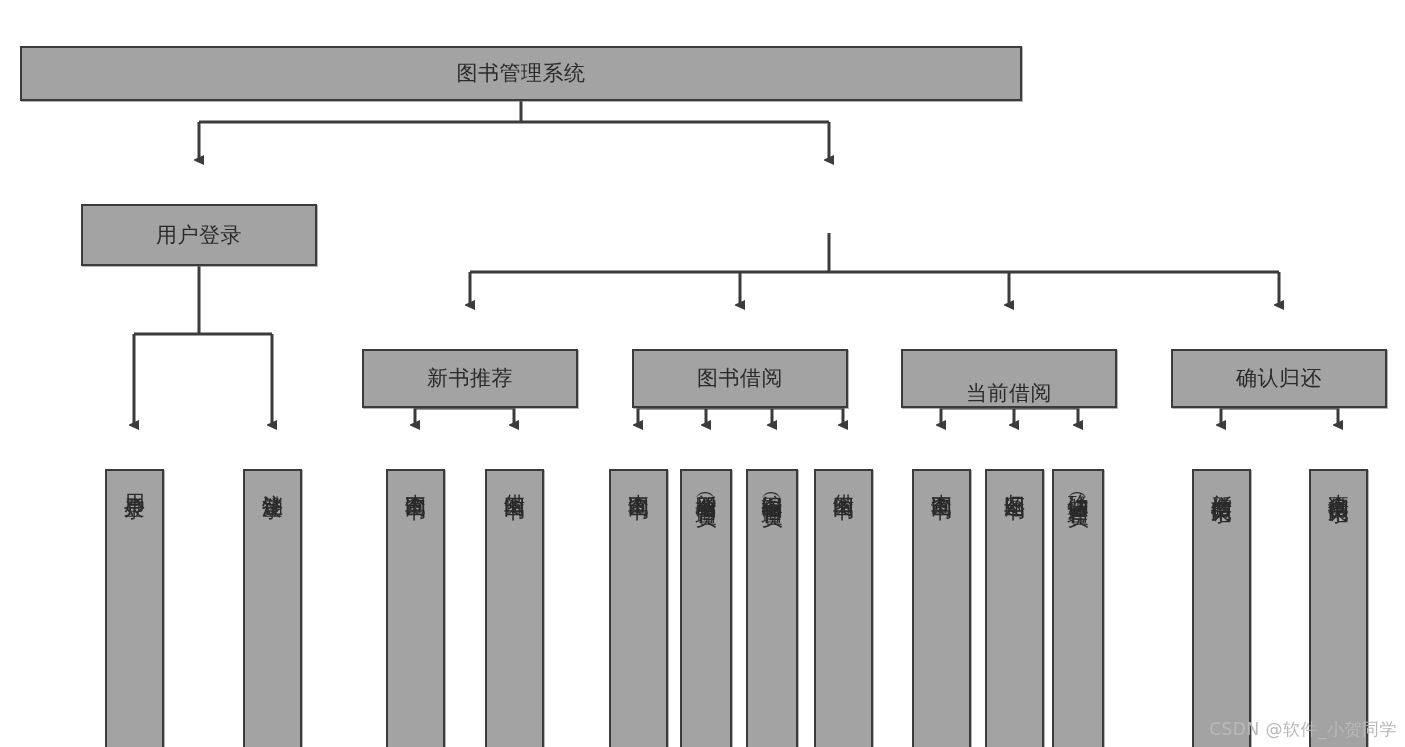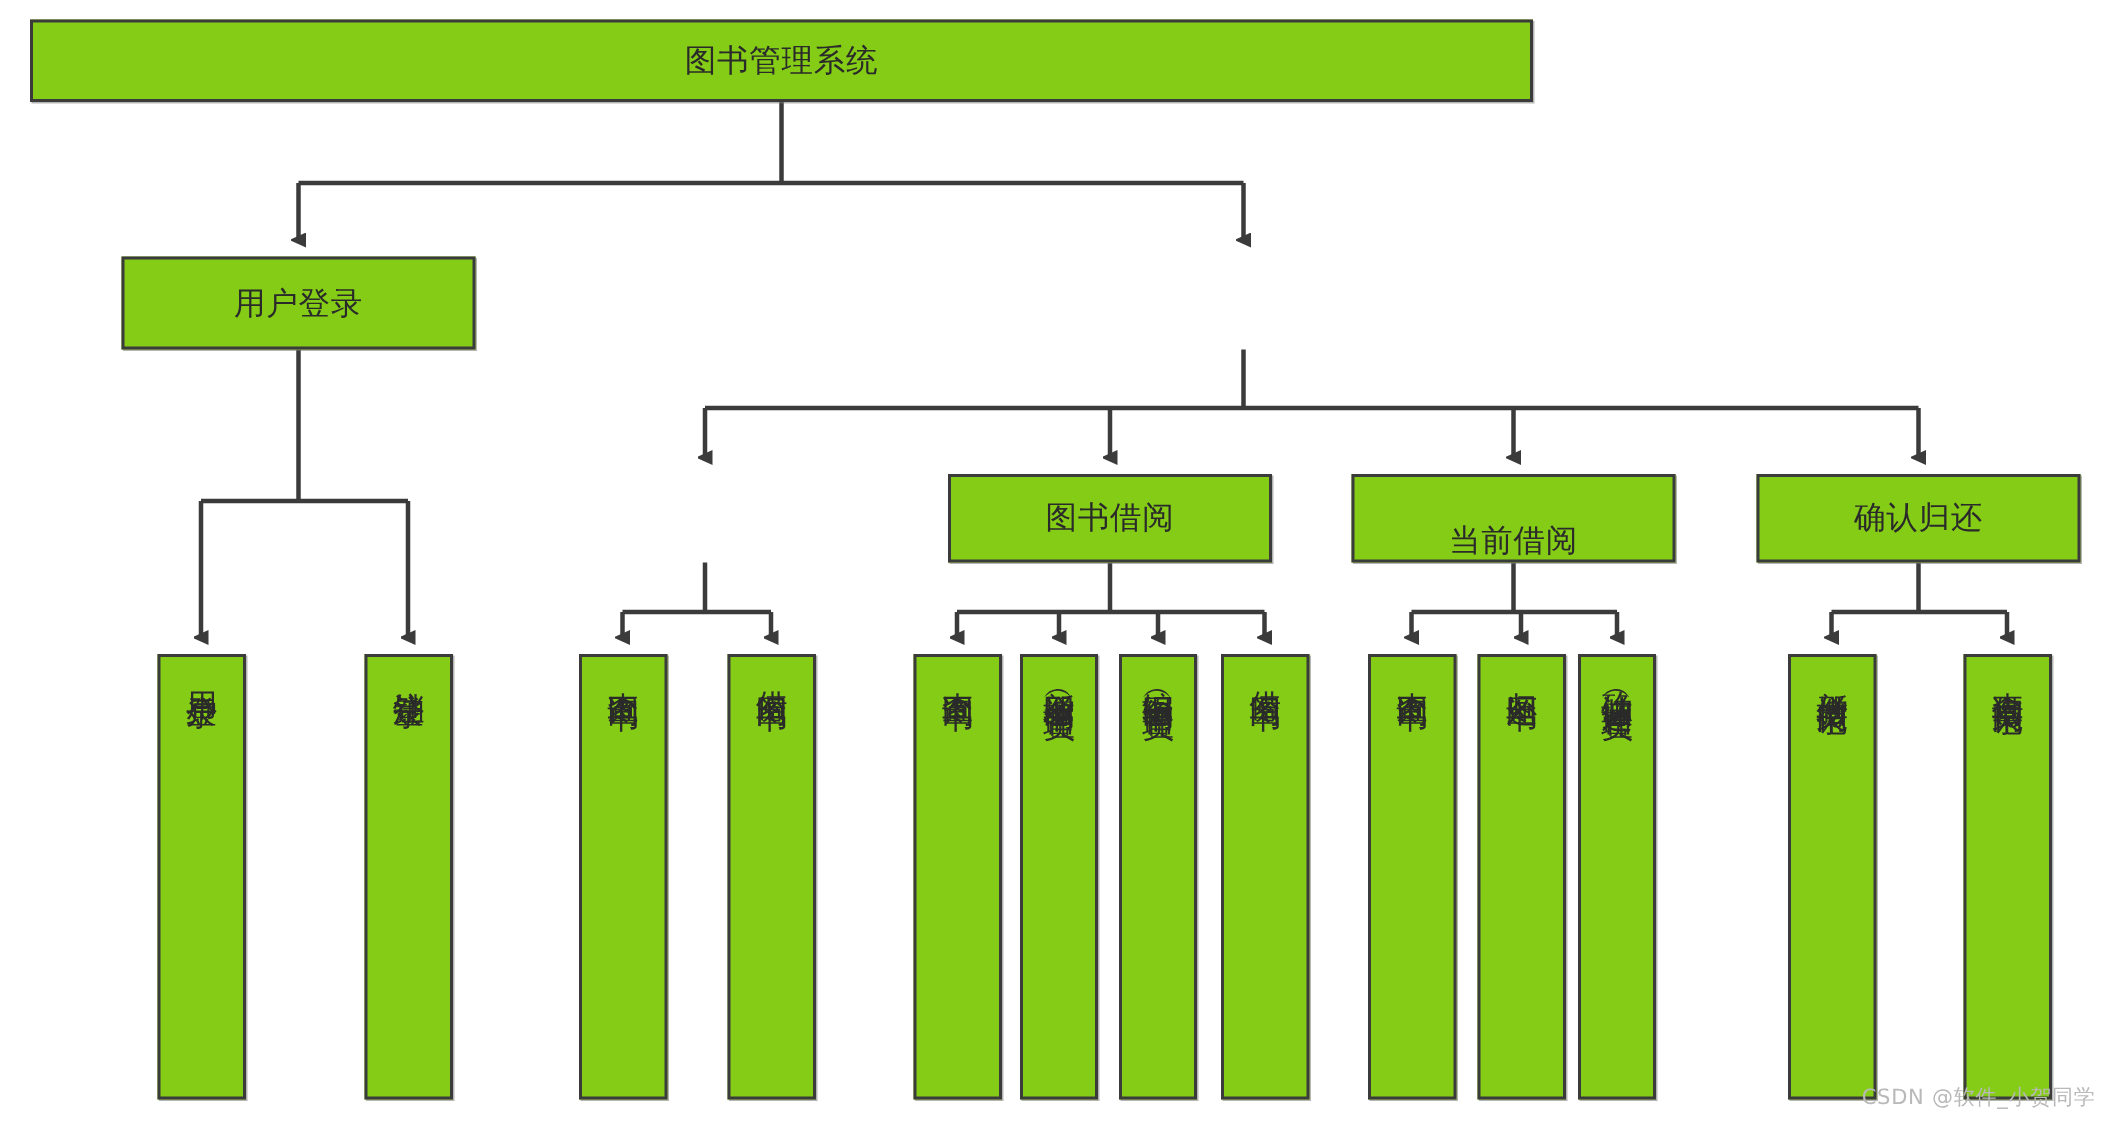--- a/index.html
+++ b/index.html
@@ -22,27 +22,28 @@
     position: absolute;
     left: 0;
     top: 0;
     width: 1405px;
     height: 747px;
     pointer-events: none;
   }
   .node {
     position: absolute;
     box-sizing: border-box;
-    background: #84cc16;
+    background: #a3a3a3;
     border: 2px solid #3b3b3b;
     box-shadow: 1px 1px 0 0 rgba(120,120,120,0.55);
     display: flex;
     align-items: center;
     justify-content: center;
     color: #2a2a2a;
+    margin-top: 33px;
   }
   .node .label {
     display: block;
     text-align: center;
     line-height: 1.18;
     letter-spacing: 0.5px;
   }
   .node.horizontal .label {
     writing-mode: horizontal-tb;
     font-size: 21px;
@@ -60,21 +61,21 @@
     text-orientation: upright;
     font-size: 21px;
     line-height: 1.05;
     letter-spacing: 2px;
     white-space: nowrap;
   }
   #watermark {
     position: absolute;
     right: 8px;
     bottom: 6px;
-    font-size: 14px;
+    font-size: 17px;
     color: #b9b9b9;
     letter-spacing: 0.5px;
     white-space: nowrap;
     user-select: none;
   }
 </style>
 </head>
 <body>
 
 <div id="diagram-root">
@@ -130,20 +131,23 @@
   </svg>
 
   <div class="node root horizontal" style="left:20px; top:13px; width:1002px; height:55px;">
     <span class="label">图书管理系统</span>
   </div>
 
   <div class="node horizontal" style="left:81px; top:171px; width:236px; height:62px;">
     <span class="label">用户登录</span>
   </div>
 
+  <div class="node horizontal" style="left:362px; top:316px; width:216px; height:59px;">
+    <span class="label">新书推荐</span>
+  </div>
   <div class="node horizontal" style="left:632px; top:316px; width:216px; height:59px;">
     <span class="label">图书借阅</span>
   </div>
   <div class="node horizontal" style="left:901px; top:316px; width:216px; height:59px;align-items:flex-end;">
     <span class="label">当前借阅</span>
   </div>
   <div class="node horizontal" style="left:1171px; top:316px; width:216px; height:59px;">
     <span class="label">确认归还</span>
   </div>
 

